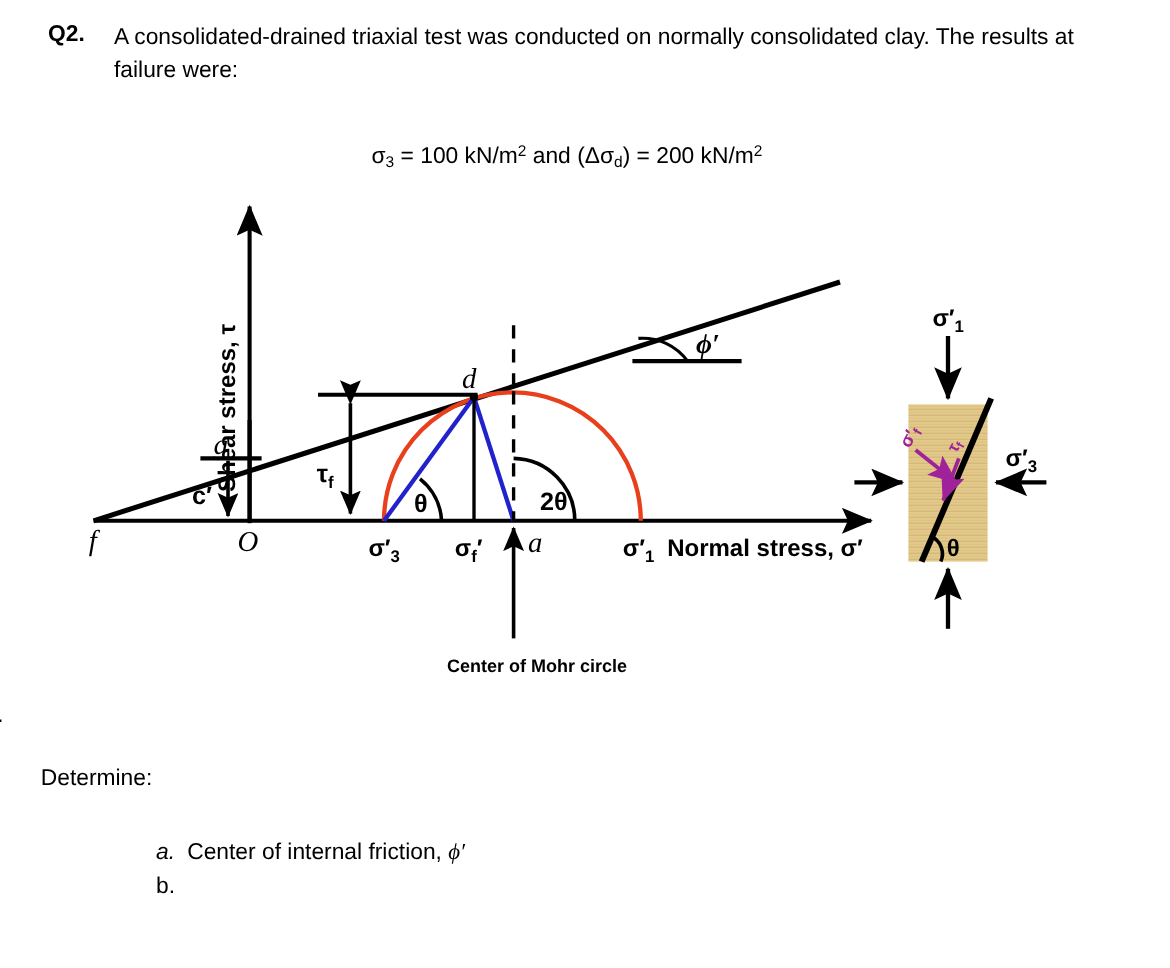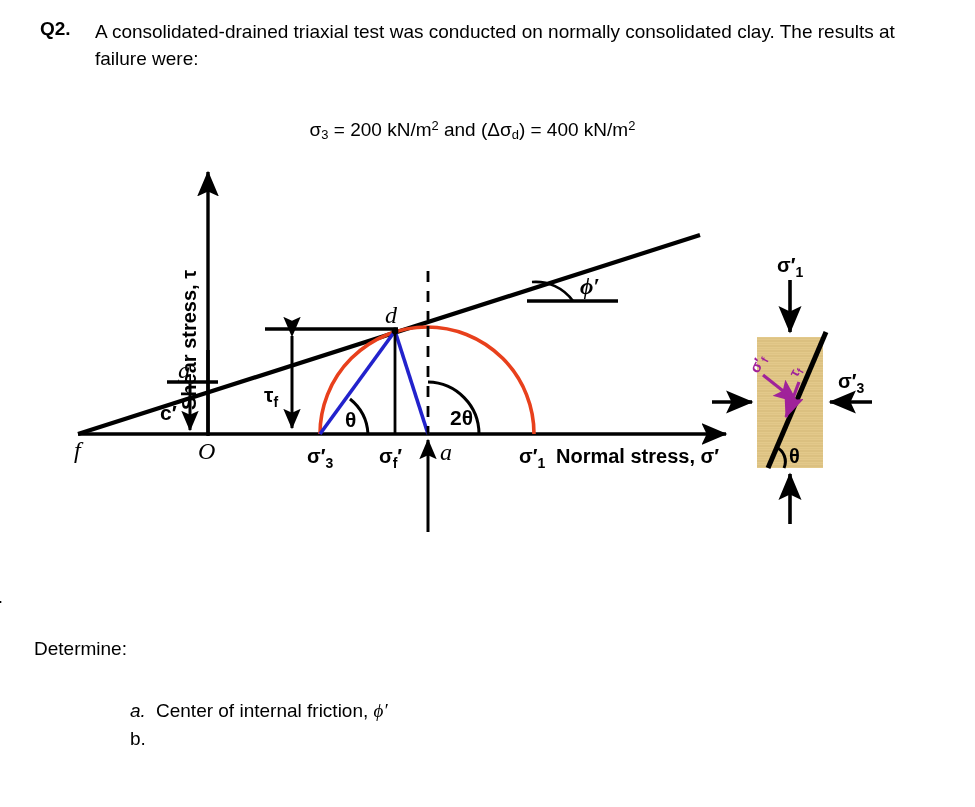--- a/index.html
+++ b/index.html
@@ -61,21 +61,21 @@
 </head>
 <body>
 
 <div class="page">
 
   <div class="qblock">
     <div class="qnum">Q2.</div>
     <div class="qtext">A consolidated-drained triaxial test was conducted on normally consolidated clay. The results at failure were:</div>
     <div class="given">
       <span class="inner">
-        <span>σ</span><sub>3</sub><span> = 200 kN/m</span><sup>2</sup><span> and (Δσ</span><sub>d</sub><span>) = 400 kN/m</span><sup>2</sup>
+        <span>σ</span><sub>3</sub><span> = 100 kN/m</span><sup>2</sup><span> and (Δσ</span><sub>d</sub><span>) = 200 kN/m</span><sup>2</sup>
       </span>
     </div>
   </div>
 
   <div class="figure">
   <svg class="figsvg" width="975" height="460" viewBox="0 0 975 460">
     <defs>
       <marker id="ah" markerWidth="9" markerHeight="9" refX="7.2" refY="3.2" orient="auto" markerUnits="strokeWidth">
         <path d="M0,0 L7.6,3.2 L0,6.4 L1.5,3.2 z" fill="#000"></path>
       </marker>
@@ -168,20 +168,23 @@
       <line x1="790" y1="364" x2="790" y2="314" stroke="#000" stroke-width="3.6" marker-end="url(#ah)"></line>
 
       <line x1="712" y1="242" x2="752" y2="242" stroke="#000" stroke-width="3.6" marker-end="url(#ah)"></line>
 
       <line x1="872" y1="242" x2="830" y2="242" stroke="#000" stroke-width="3.6" marker-end="url(#ah)"></line>
       <text x="838" y="228" font-family="Liberation Sans, sans-serif" font-size="20" font-weight="bold">σ′<tspan font-size="14" dy="5">3</tspan></text>
     </g>
   </svg>
   </div>
 
+  <div class="cap-center">
+    <span class="inner">Center of Mohr circle</span>
+  </div>
   <div class="cap-fig">
     <span class="inner">Figure 1</span>
   </div>
 
   <div class="determine">Determine:</div>
   <div class="items">
     <div class="item">
       <span class="mk ital">a.</span>
       <span>Center of internal friction, </span><span class="serif-ital">ϕ′</span>
     </div>

